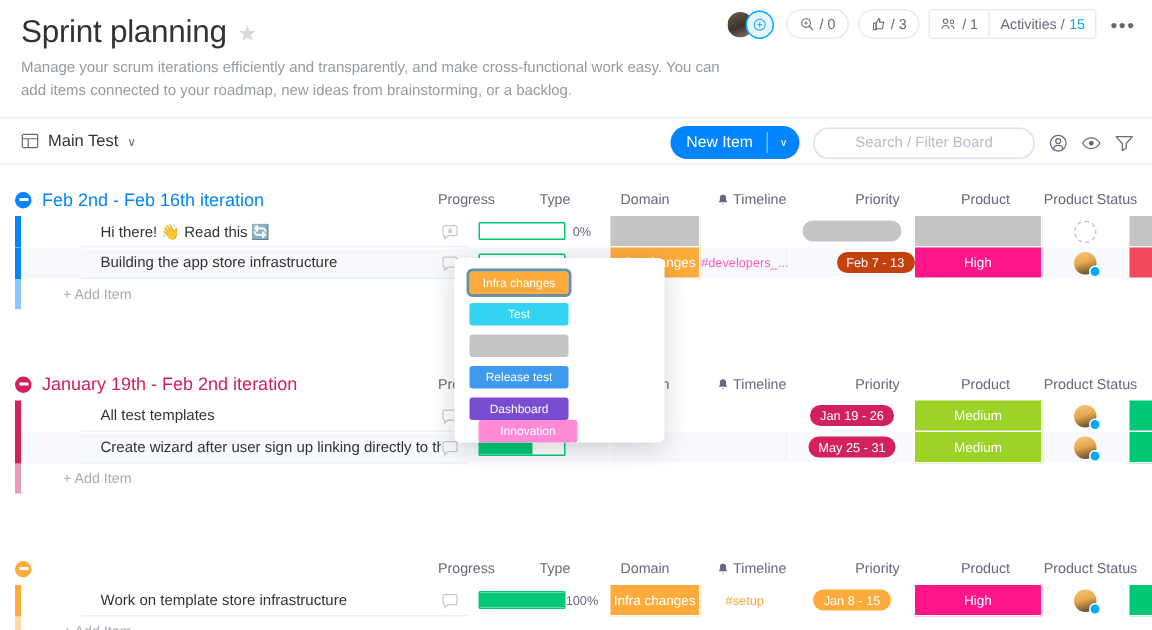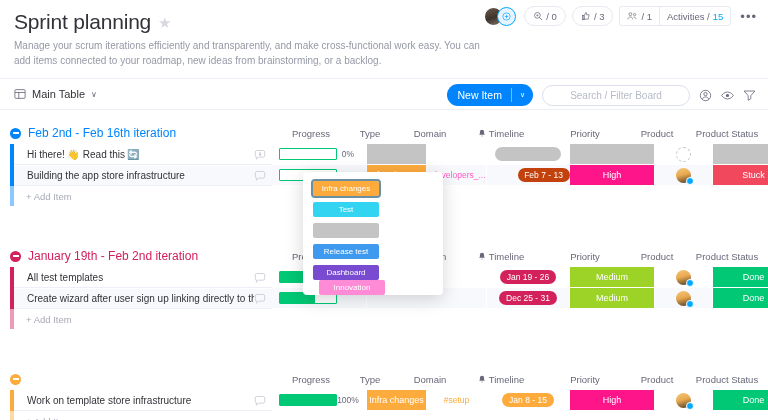--- a/index.html
+++ b/index.html
@@ -118,29 +118,30 @@
     display:flex; align-items:stretch; height:21px; position:relative;
     background:#fff;
   }
   .row.alt { background:#f7f9fc; }
   .row-color { width:4px; flex:none; }
   .row-name {
     flex:none; display:flex;align-items:center;
     padding-left:13px; font-size:10px; color:#323338;
     border-bottom:1px solid #eceff5; border-top:1px solid #fff;
     background:inherit;
+    margin-left:40px;
   }
   .cell {
     flex:none; display:flex;align-items:center;justify-content:center;
     border-bottom:1px solid #fff; border-right:1px solid #fff;
     font-size:9px; color:#fff; position:relative;
   }
   .cell.plain { background:transparent; color:#323338; }
   .add-item {
-    height:20px; display:flex;align-items:center;padding-left:12px;
+    height:20px; display:flex;align-items:center;padding-left:28px;
     font-size:9.5px;color:#a8aab5;
   }
   .add-row { display:flex; align-items:stretch; height:20px; }
 
   .chat-icon { color:#c5c7d0; display:flex;align-items:center;justify-content:center;}
   .prog-wrap {
     width:58px;height:12px;border:1px solid #e1e4ed;border-radius:1px;overflow:hidden;
     background:#fff; display:flex;
   }
   .prog-wrap.green-border { border-color:#00c875; }
@@ -239,21 +240,21 @@
     <div class="dots">•••</div>
   </div>
 </div>
 
 <div class="toolbar">
   <div class="tab">
     <svg width="12" height="12" viewBox="0 0 16 16">
       <rect x="1.2" y="2.2" width="13.6" height="11.6" rx="1.2" fill="none" stroke="#676879" stroke-width="1.1"></rect>
       <path d="M1.2 6h13.6M6.4 6v7.8" stroke="#676879" stroke-width="1.1"></path>
     </svg>
-    <span>Main Table</span>
+    <span>Main Test</span>
     <span class="chev">∨</span>
   </div>
 
   <div class="toolbar-right">
     <div class="new-item">
       <span>New Item</span>
       <span class="split">∨</span>
     </div>
     <div class="search-box">
       <span>Search / Filter Board</span>
@@ -459,21 +460,21 @@
           </div>
           <div class="cell plain" style="width: 95px;">
             <div class="prog-wrap green-border">
               <div class="prog-fill" style="width: 62%;"></div>
             </div>
             <span class="pct"></span>
           </div>
           <div class="cell" style="width: 60px; background: transparent; border-right: none;"></div>
           <div class="cell plain" style="width: 60px; color: rgb(50, 51, 56); font-size: 8.5px;"></div>
           <div class="cell plain" style="width: 83px;">
-            <div class="tl-pill" style="background: rgb(210, 33, 91);">Dec 25 - 31</div>
+            <div class="tl-pill" style="background: rgb(210, 33, 91);">May 25 - 31</div>
           </div>
           <div class="cell" style="width: 85px; background: rgb(156, 211, 38);">Medium</div>
           <div class="cell plain" style="width: 58px;">
             <div class="person">
               <span class="badge"></span>
             </div>
           </div>
           <div class="cell" style="width: 82px; background: rgb(0, 200, 117);">Done</div>
         </div>
         <div class="add-row">

